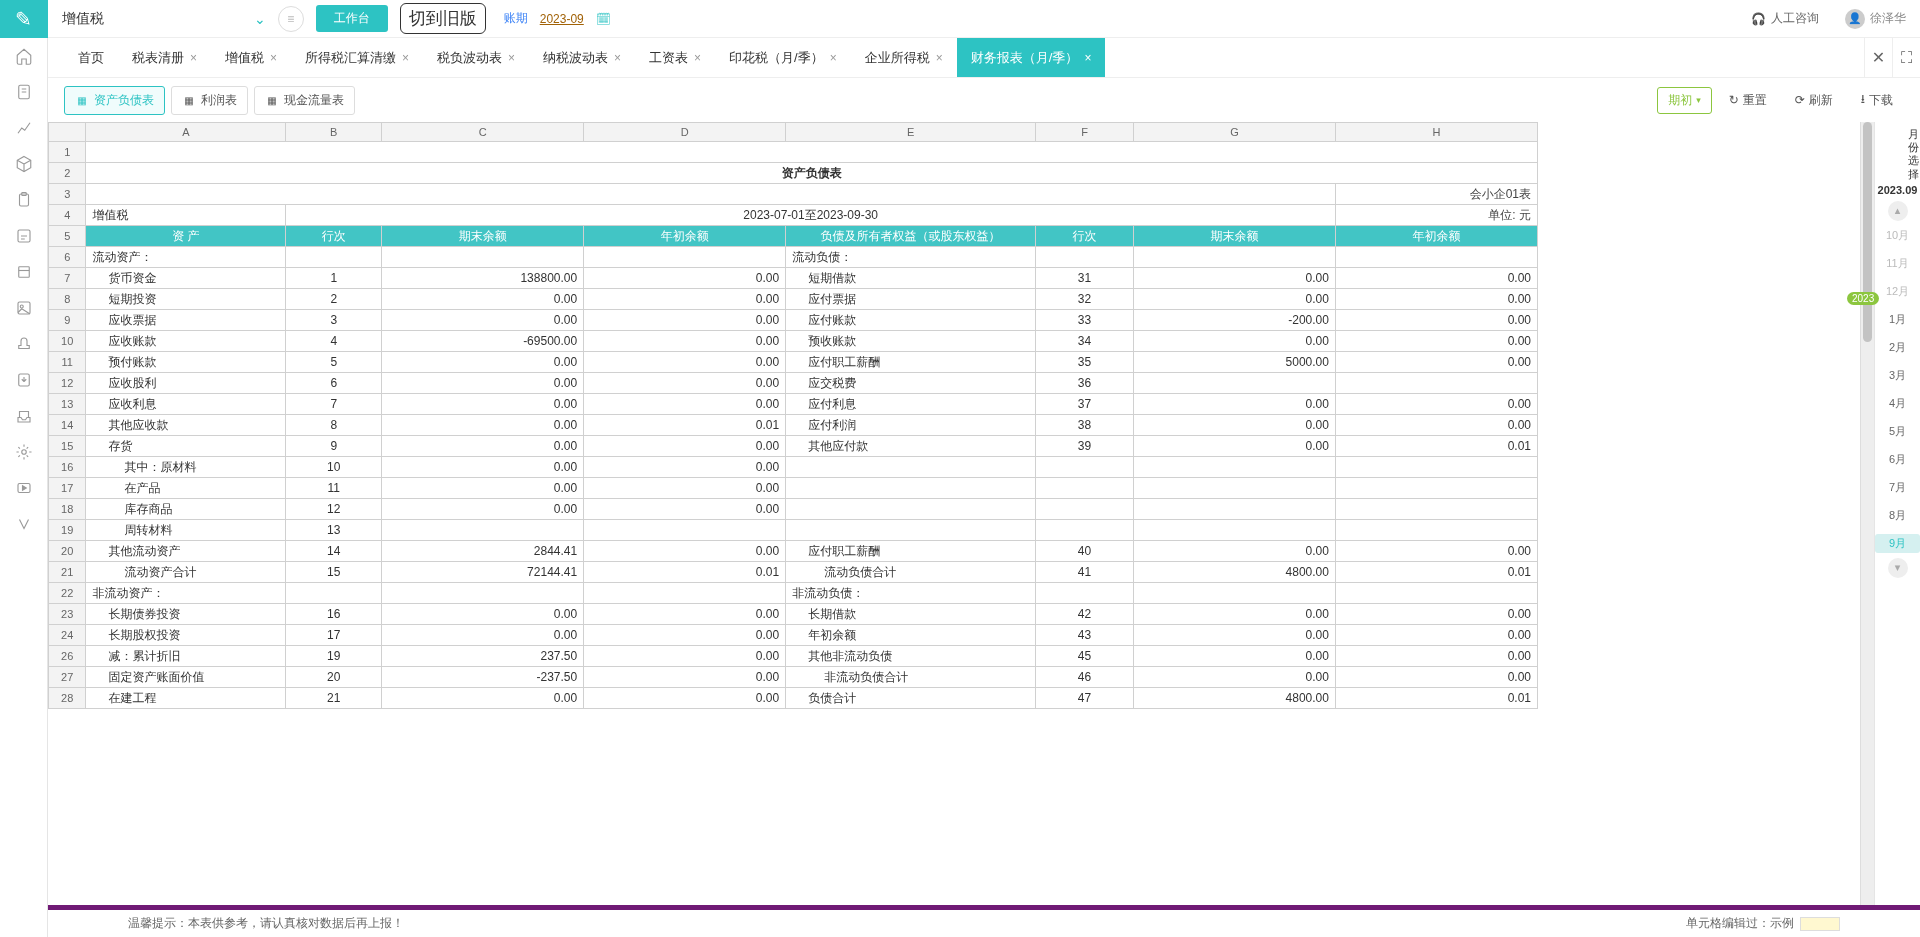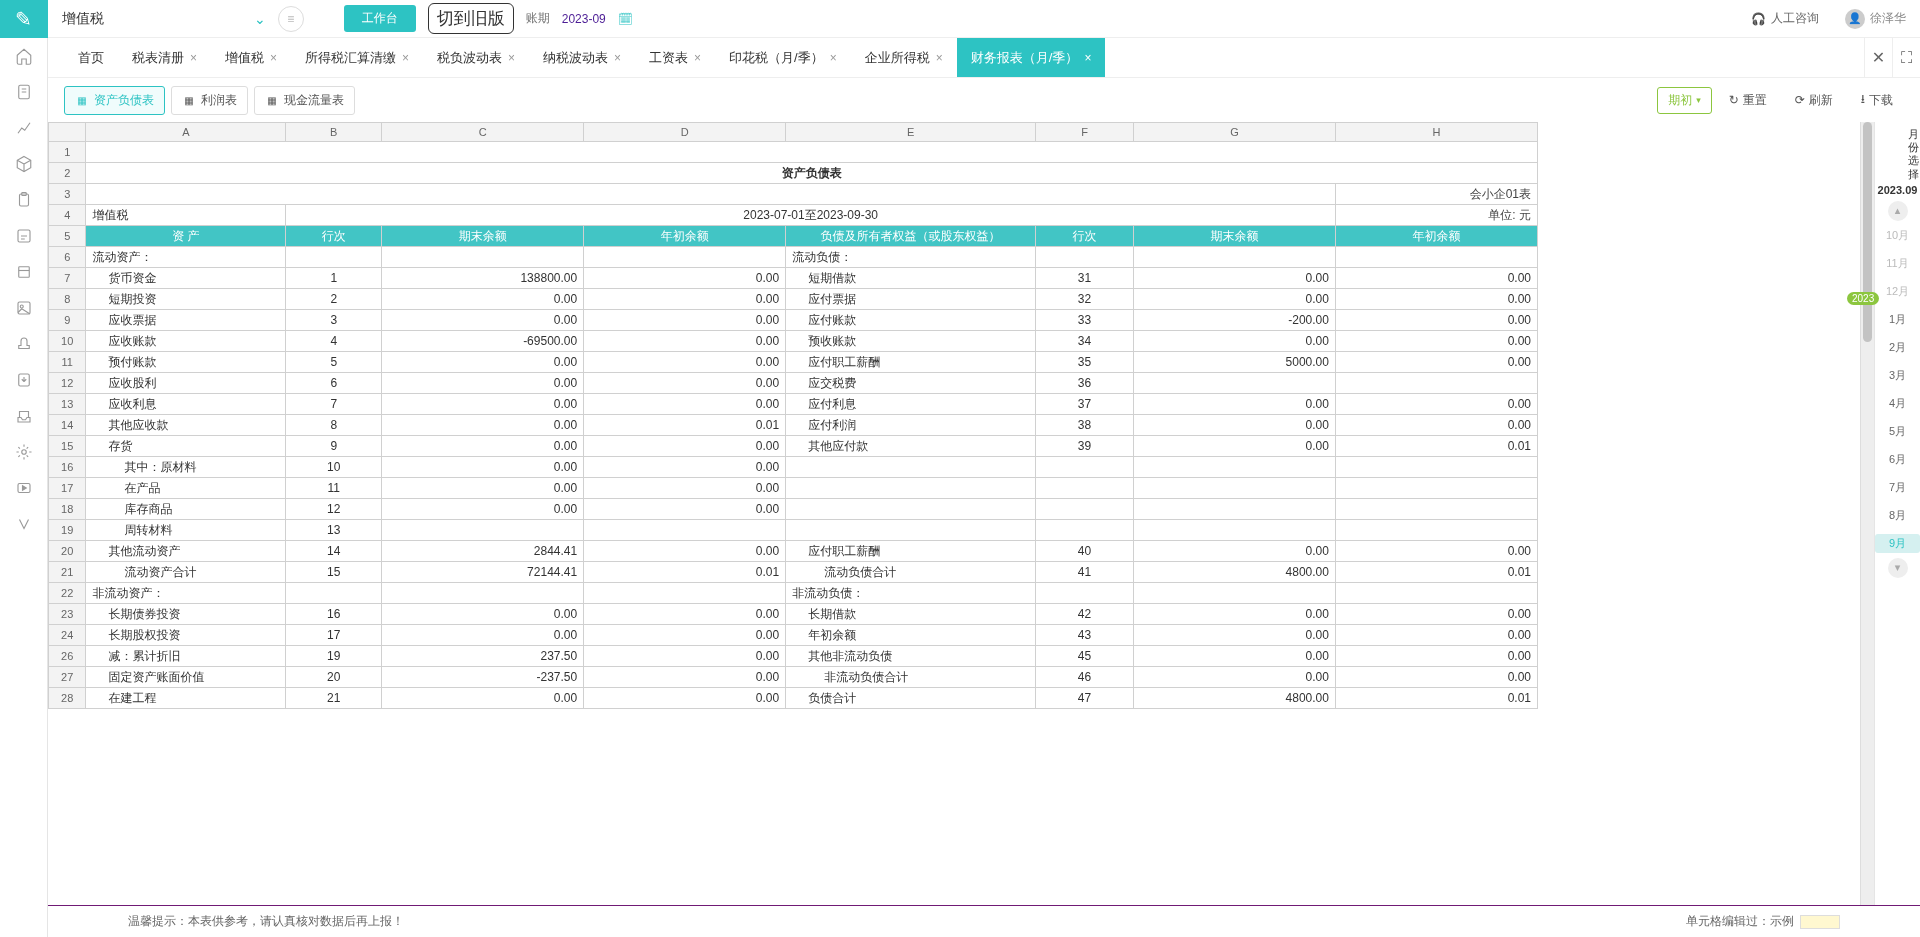--- a/index.html
+++ b/index.html
@@ -13,24 +13,24 @@
 .nav .ni svg { width:18px; height:18px; stroke:#999; fill:none; stroke-width:1.5; }
 
 
 .main { flex:1; display:flex; flex-direction:column; min-width:0; }
 
 
 .topbar { height:38px; display:flex; align-items:center; padding:0 14px; border-bottom:1px solid #eee; gap:12px; }
 .topbar .company { font-size:14px; color:#333; min-width:180px; display:flex; align-items:center; gap:8px; }
 .topbar .chev { color:#2dc3c3; font-size:14px; cursor:pointer; }
 .topbar .circlebtn { width:26px; height:26px; border-radius:50%; border:1px solid #ddd; display:flex; align-items:center; justify-content:center; color:#bbb; cursor:pointer; }
-.topbar .workbench { background:#2dc3c3; color:#fff; padding:5px 18px; border-radius:3px; cursor:pointer; font-size:12px;margin-left:28px; }
+.topbar .workbench { background:#2dc3c3; color:#fff; padding:5px 18px; border-radius:3px; cursor:pointer; font-size:12px; }
 .topbar .oldver { border:1px solid #333; padding:3px 8px; border-radius:6px; cursor:pointer; font-size:17px; }
-.topbar .period-lbl { color:#737373; }
-.topbar .period-val { color:#4c1d95; }
+.topbar .period-lbl { color:#3b82f6; margin-left:6px; }
+.topbar .period-val { color:#a16207;text-decoration:underline; }
 .topbar .cal { color:#2dc3c3; cursor:pointer; }
 .topbar .spacer { flex:1; }
 .topbar .consult { display:flex; align-items:center; gap:5px; color:#666; cursor:pointer; }
 .topbar .user { display:flex; align-items:center; gap:5px; color:#888; cursor:pointer; margin-left:14px; }
 .topbar .avatar { width:20px; height:20px; border-radius:50%; background:#ccc; display:flex; align-items:center; justify-content:center; color:#fff; font-size:11px; }
 
 
 .tabs { height:40px; display:flex; align-items:stretch; border-bottom:1px solid #eee; padding-left:16px; }
 .tab { display:flex; align-items:center; padding:0 14px; font-size:13px; color:#333; cursor:pointer; gap:6px; white-space:nowrap; }
 .tab .x { color:#999; cursor:pointer; font-size:12px; }
@@ -76,21 +76,21 @@
 .months { width:46px; border-left:1px solid #e5e5e5; display:flex; flex-direction:column; align-items:center; padding:6px 0; gap:3px; font-size:11px; color:#666; position:relative; }
 .months .mtitle { font-size:11px; color:#333; text-align:center; line-height:1.2;padding-left:32px; }
 .months .mcur { font-weight:bold; color:#333; }
 .months .arrow { width:20px; height:20px; border-radius:50%; background:#eee; display:flex; align-items:center; justify-content:center; cursor:pointer; color:#aaa; margin:2px 0; }
 .months .m { cursor:pointer; padding:2px 0; width:100%; text-align:center; }
 .months .m.dis { color:#bbb; }
 .months .m.sel { background:#d5f0f0; color:#2dc3c3; border-radius:3px; }
 .months .yearchip { position:absolute; left:-28px; top:170px; background:#8cc63f; color:#fff; padding:1px 5px; border-radius:8px; font-size:10px; }
 
 
-.footer { height:32px; border-top:1px solid #701a75; display:flex; align-items:center; padding:0 80px 0 80px; font-size:12px; color:#666; }
+.footer { height:32px; border-top:5px solid #701a75; display:flex; align-items:center; padding:0 80px 0 80px; font-size:12px; color:#666; }
 .footer .spacer { flex:1; }
 .footer .swatch { width:40px; height:14px; background:#fff8d0; border:1px solid #ddd; display:inline-block; margin-left:6px; }
 </style>
 </head>
 <body>
 
 <div class="app">
   <div class="nav">
     <div class="logo">✎</div>
     <div class="ni">

